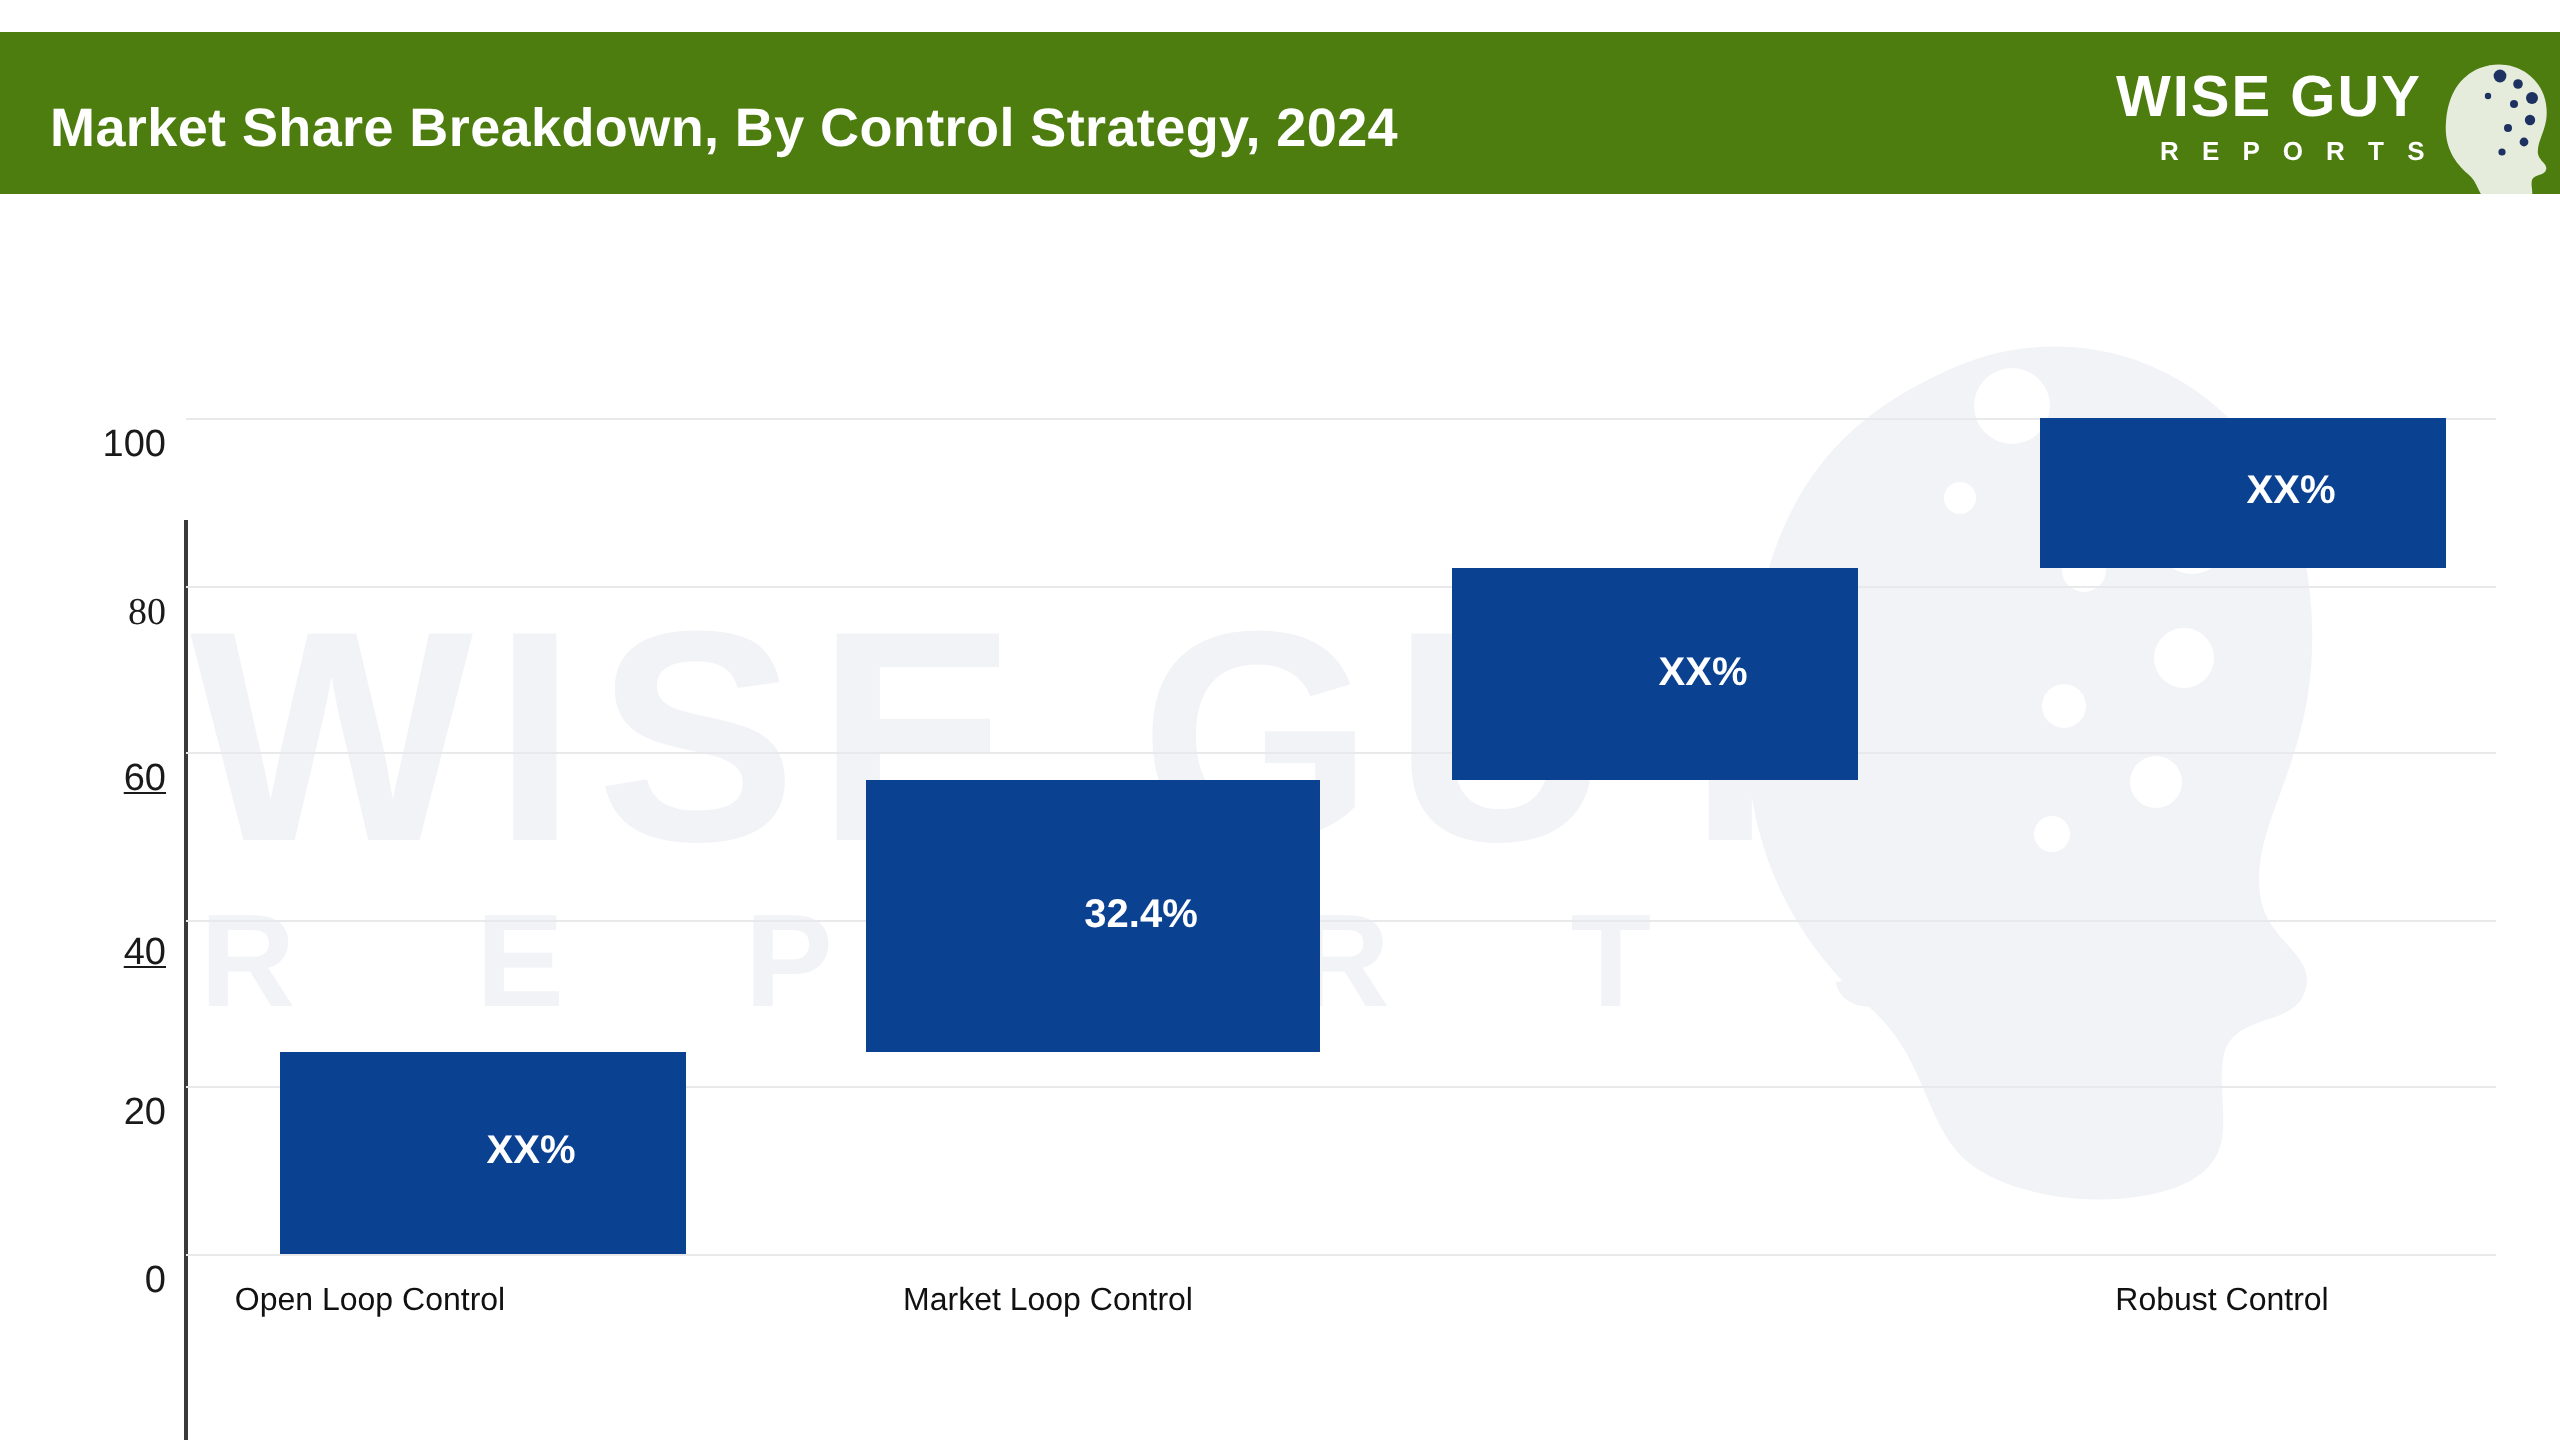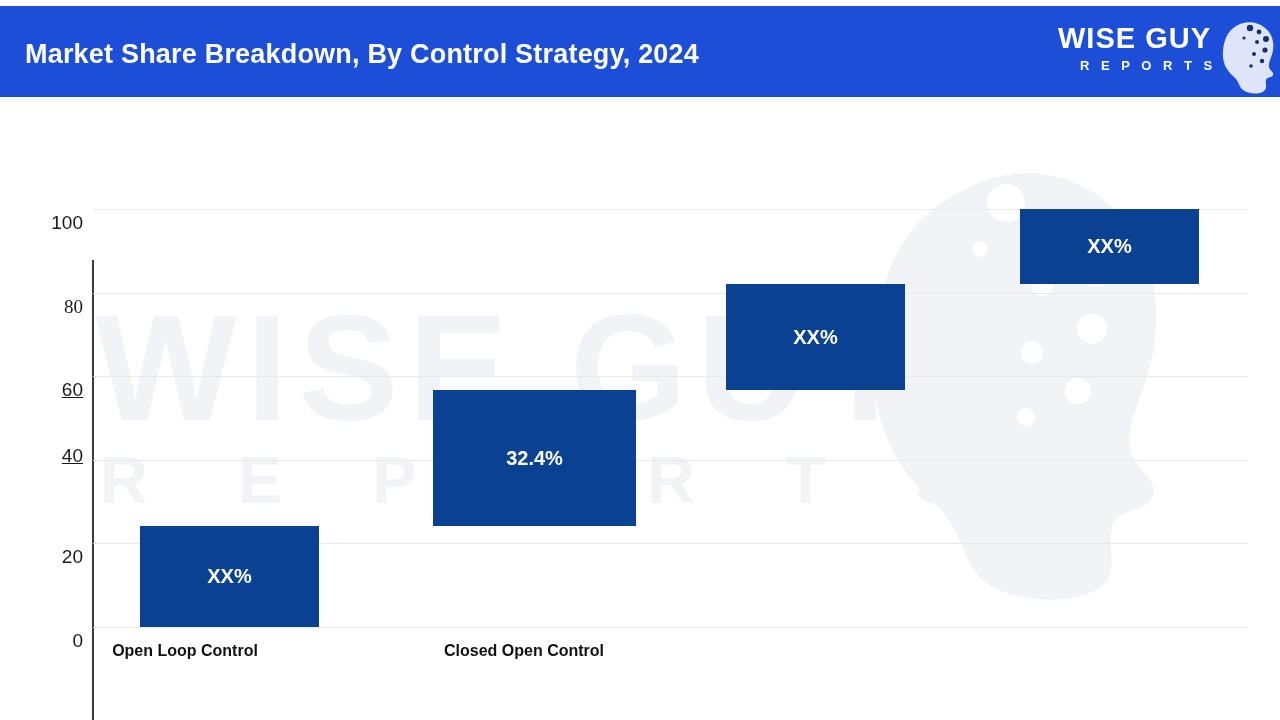--- a/index.html
+++ b/index.html
@@ -17,24 +17,24 @@
     position: relative;
     width: 1280px;
     height: 720px;
     background: #ffffff;
   }
 
   
   .header {
     position: absolute;
     left: 0;
-    top: 6px;
+    top: 16px;
     width: 1280px;
     height: 97px;
-    background: #1d4ed8;
+    background: #4d7c0f;
     box-sizing: border-box;
   }
   .header-title {
     position: absolute;
     left: 25px;
     top: 33px;
     color: #ffffff;
     font-size: 27px;
     font-weight: bold;
     letter-spacing: 0.2px;
@@ -117,37 +117,38 @@
     transform: translateY(-50%);
     color: #1a1a1a;
     font-size: 19px;
     white-space: nowrap;
     margin-top: 14px;
   }
 
   .bar {
     position: absolute;
     background: #0a4191;
+    padding-left: 24px;
   }
   .bar-label {
     position: absolute;
     width: 100%;
     top: 50%;
     transform: translateY(-50%);
     text-align: center;
     color: #ffffff;
     font-size: 20px;
     font-weight: bold;
   }
   .cat-label {
     position: absolute;
     text-align: center;
     color: #111111;
     font-size: 16px;
-    font-weight: bold;
+    font-weight: normal;
     line-height: 21px;
   }
 </style>
 </head>
 <body>
 
 <div class="page">
 
   <div class="header">
     <div class="header-title">Market Share Breakdown, By Control Strategy, 2024</div>
@@ -201,21 +202,21 @@
 
       <div class="gridline" style="top:460px;"></div>
       <div class="gridline" style="top:376.4px;"></div>
       <div class="gridline" style="top:292.7px;"></div>
       <div class="gridline" style="top:209.1px;"></div>
       <div class="gridline" style="top:125.5px;"></div>
       <div class="gridline" style="top:41.8px;"></div>
 
       <div class="ytick" style="top:460px;">0</div>
       <div class="ytick" style="top:376.4px;">20</div>
-      <div class="ytick" style="top:275px;text-decoration:underline;">40</div>
+      <div class="ytick" style="top:296px;text-decoration:underline;">40</div>
       <div class="ytick" style="top:209.1px;text-decoration:underline;">60</div>
       <div class="ytick" style="top:125.5px;font-family:Liberation Serif, serif;">80</div>
       <div class="ytick" style="top:41.8px;">100</div>
 
       <div class="bar" style="left:47px; top:358.8px; width:179px; height:101.2px;">
         <div class="bar-label">XX%</div>
       </div>
 
       <div class="bar" style="left:340px; top:223.3px; width:203px; height:135.5px;">
         <div class="bar-label">32.4%</div>
@@ -224,16 +225,17 @@
       <div class="bar" style="left:633px; top:116.7px; width:179px; height:106.6px;">
         <div class="bar-label">XX%</div>
       </div>
 
       <div class="bar" style="left:927px; top:41.8px; width:179px; height:74.9px;">
         <div class="bar-label">XX%</div>
       </div>
     </div>
 
     <div class="cat-label" style="left:50px; top:543px; width:270px;">Open Loop Control</div>
-    <div class="cat-label" style="left:389px; top:543px; width:270px;">Closed Open Control</div>
+    <div class="cat-label" style="left:389px; top:543px; width:270px;">Market Loop Control</div>
+    <div class="cat-label" style="left:976px; top:543px; width:270px;">Robust Control</div>
 
   </div>
 </div>
 
 </body></html>

